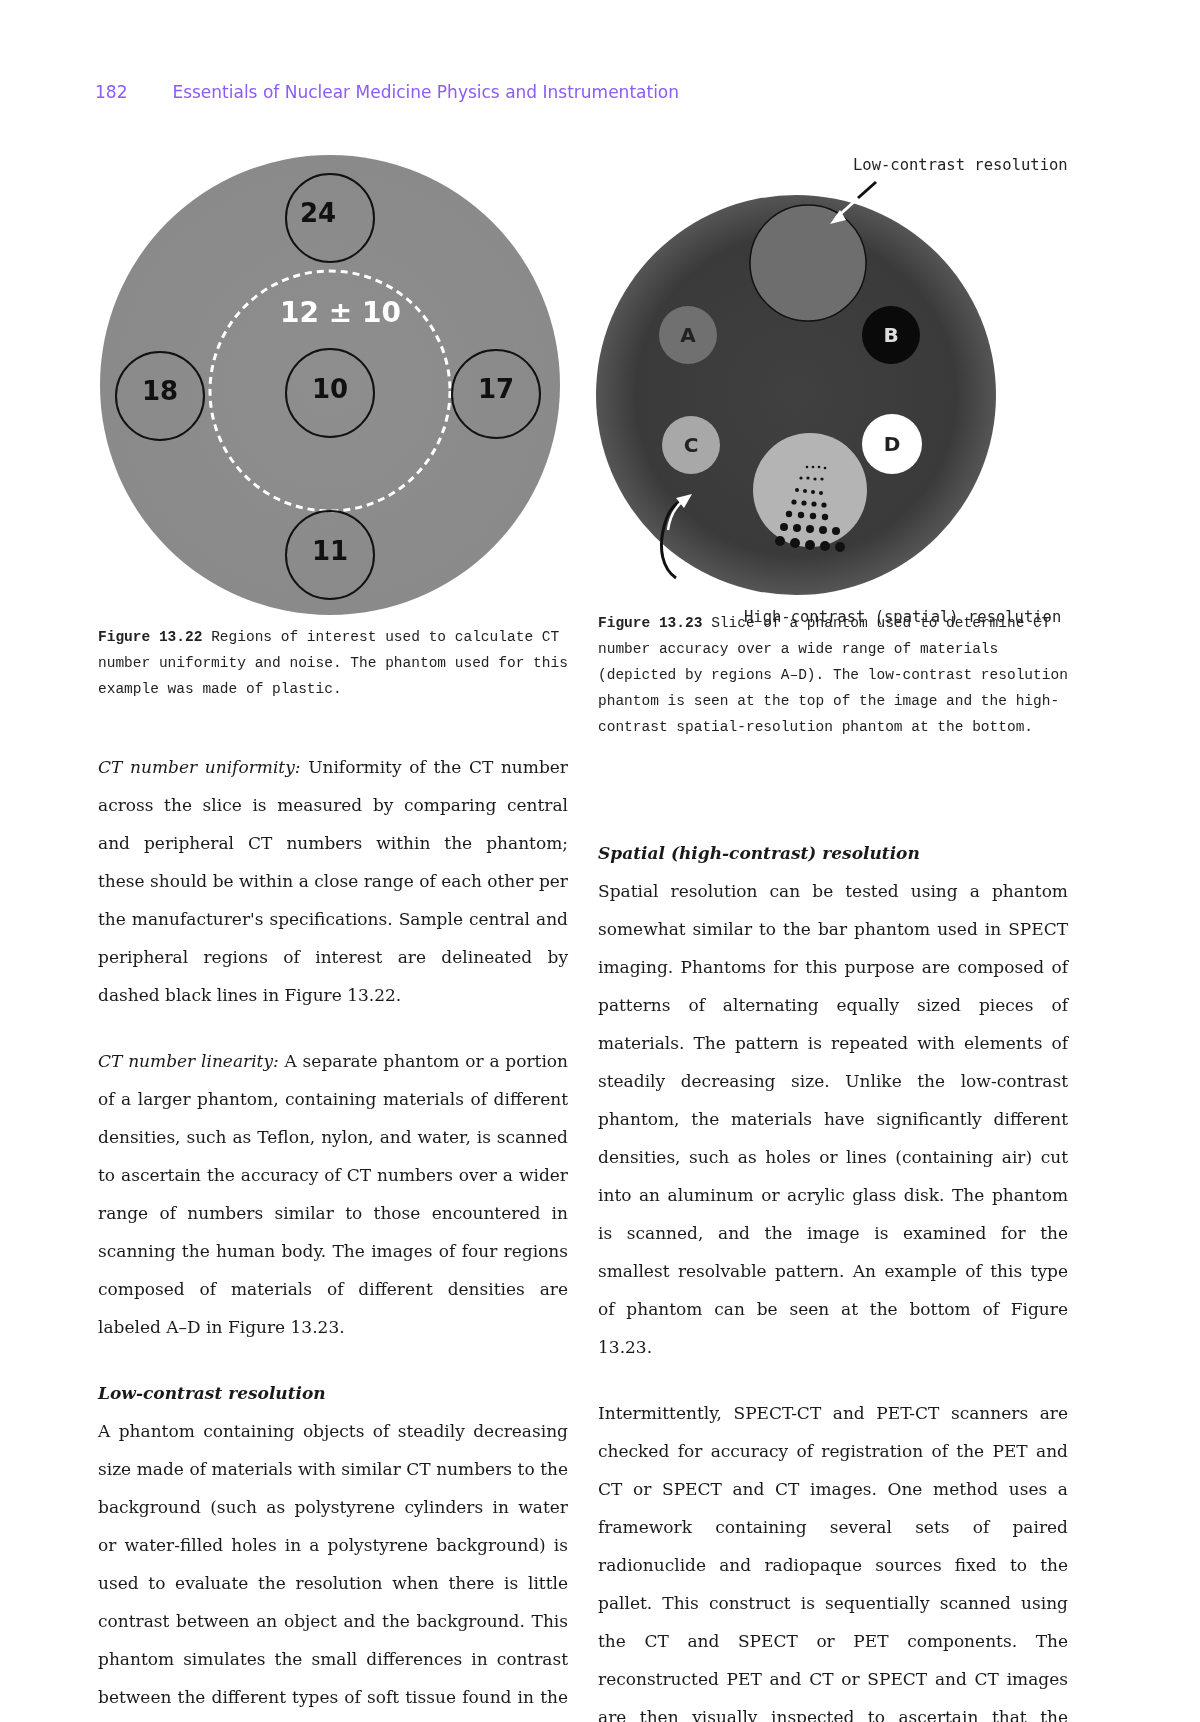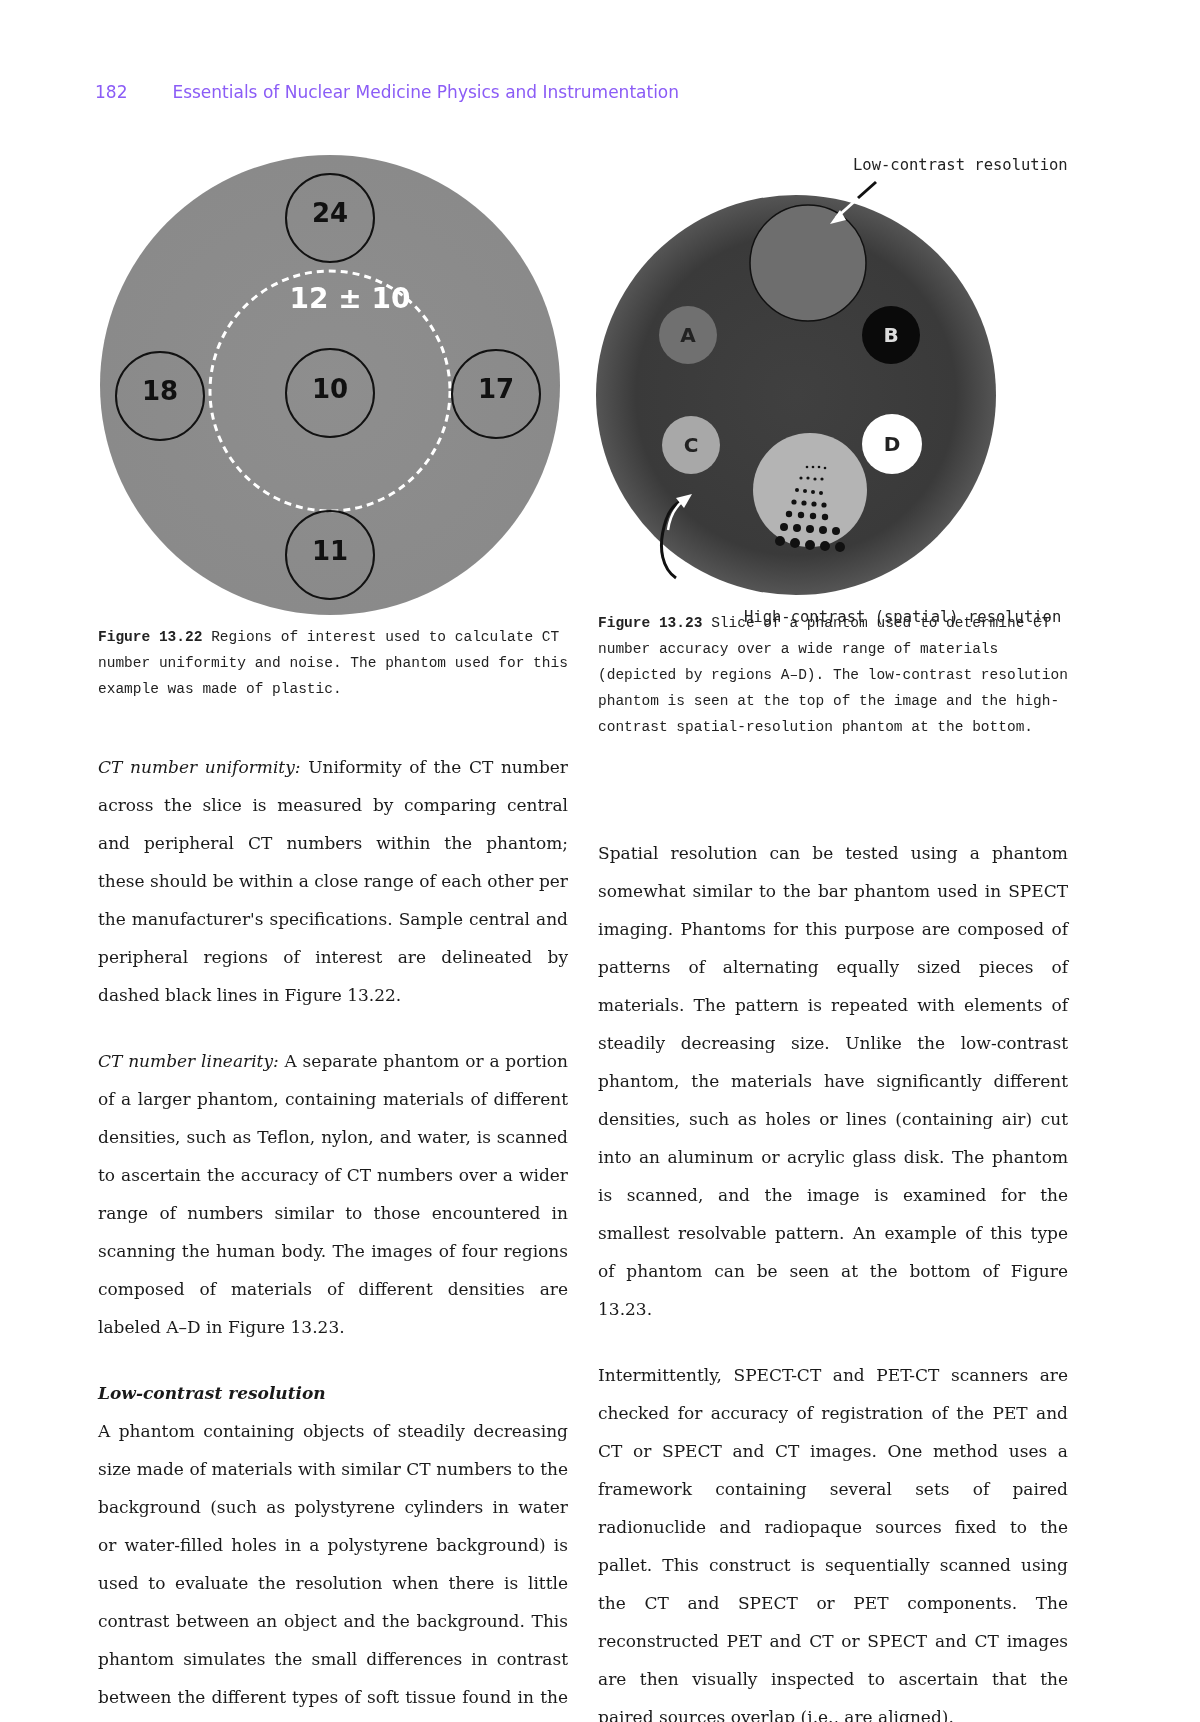--- a/index.html
+++ b/index.html
@@ -41,26 +41,26 @@
     <circle cx="230" cy="237" r="230" fill="url(#g1)"></circle>
 
     <circle cx="230" cy="243" r="120" fill="none" stroke="#fff" stroke-width="3" stroke-dasharray="7 5"></circle>
 
     <circle cx="230" cy="70" r="44" fill="none" stroke="#111" stroke-width="2"></circle>
     <circle cx="60" cy="248" r="44" fill="none" stroke="#111" stroke-width="2"></circle>
     <circle cx="230" cy="245" r="44" fill="none" stroke="#111" stroke-width="2"></circle>
     <circle cx="396" cy="246" r="44" fill="none" stroke="#111" stroke-width="2"></circle>
     <circle cx="230" cy="407" r="44" fill="none" stroke="#111" stroke-width="2"></circle>
   </svg>
-  <div style="position:absolute; left:200px; top:50px; width:60px; text-align:center; font:bold 26px 'DejaVu Sans',sans-serif; color:#111;">24</div>
+  <div style="position:absolute; left:200px; top:50px; width:60px; text-align:left; font:bold 26px 'DejaVu Sans',sans-serif; color:#111;">24</div>
   <div style="position:absolute; left:30px; top:228px; width:60px; text-align:center; font:bold 26px 'DejaVu Sans',sans-serif; color:#111;">18</div>
   <div style="position:absolute; left:200px; top:226px; width:60px; text-align:center; font:bold 26px 'DejaVu Sans',sans-serif; color:#111;">10</div>
   <div style="position:absolute; left:366px; top:226px; width:60px; text-align:center; font:bold 26px 'DejaVu Sans',sans-serif; color:#111;">17</div>
   <div style="position:absolute; left:200px; top:388px; width:60px; text-align:center; font:bold 26px 'DejaVu Sans',sans-serif; color:#111;">11</div>
-  <div style="position:absolute; left:180px; top:134px; width:140px; text-align:center; font:bold 28px 'DejaVu Sans',sans-serif; color:#fff;">12 ± 10</div>
+  <div style="position:absolute; left:180px; top:148px; width:140px; text-align:left; font:bold 28px 'DejaVu Sans',sans-serif; color:#fff;">12 ± 10</div>
 </div>
 
 <div class="caption" style="left:98px; top:624px; width:470px;">
   <b>Figure 13.22</b>
   <span>Regions of interest used to calculate CT number uniformity and noise. The phantom used for this example was made of plastic.</span>
 </div>
 
 <div class="fig" style="left:596px; top:150px;">
   <svg width="470" height="470" viewBox="0 0 470 470">
     <defs>
@@ -145,16 +145,17 @@
   <p>
     <span class="term">CT number linearity:</span>
     <span>A separate phantom or a portion of a larger phantom, containing materials of different densities, such as Teflon, nylon, and water, is scanned to ascertain the accuracy of CT numbers over a wider range of numbers similar to those encountered in scanning the human body. The images of four regions composed of materials of different densities are labeled A–D in Figure 13.23.</span>
   </p>
   <div class="gap"></div>
   <div class="h-ital">Low-contrast resolution</div>
   <p>A phantom containing objects of steadily decreasing size made of materials with similar CT numbers to the background (such as polystyrene cylinders in water or water-filled holes in a polystyrene background) is used to evaluate the resolution when there is little contrast between an object and the background. This phantom simulates the small differences in contrast between the different types of soft tissue found in the human body. An example of an image of a low-contrast resolution phantom can be seen at the top of Figure 13.23.</p>
 </div>
 
 <div class="col" style="left:598px; top:834px;">
+  <div class="h-ital">Spatial (high-contrast) resolution</div>
   <p>Spatial resolution can be tested using a phantom somewhat similar to the bar phantom used in SPECT imaging. Phantoms for this purpose are composed of patterns of alternating equally sized pieces of materials. The pattern is repeated with elements of steadily decreasing size. Unlike the low-contrast phantom, the materials have significantly different densities, such as holes or lines (containing air) cut into an aluminum or acrylic glass disk. The phantom is scanned, and the image is examined for the smallest resolvable pattern. An example of this type of phantom can be seen at the bottom of Figure 13.23.</p>
   <div class="gap"></div>
   <p>Intermittently, SPECT-CT and PET-CT scanners are checked for accuracy of registration of the PET and CT or SPECT and CT images. One method uses a framework containing several sets of paired radionuclide and radiopaque sources fixed to the pallet. This construct is sequentially scanned using the CT and SPECT or PET components. The reconstructed PET and CT or SPECT and CT images are then visually inspected to ascertain that the paired sources overlap (i.e., are aligned).</p>
 </div>
 
 </body></html>

